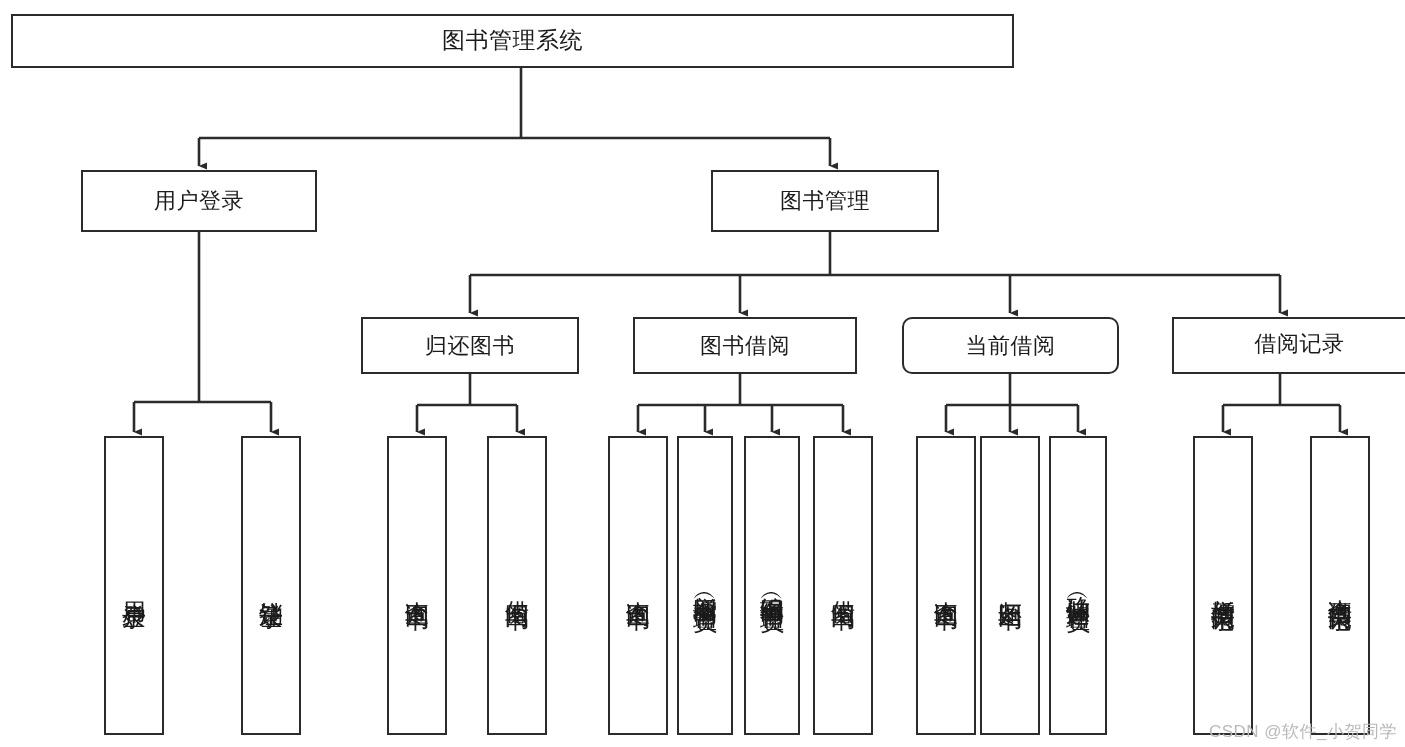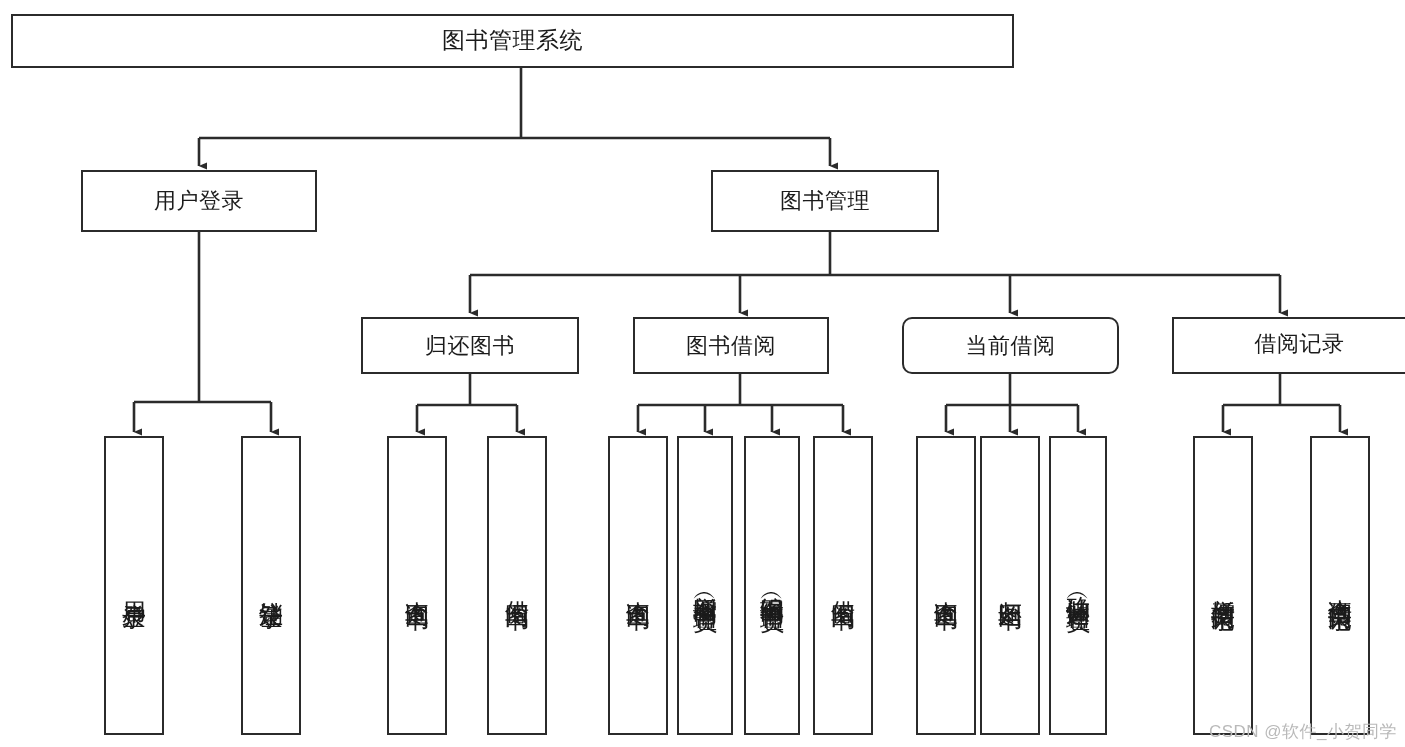--- a/index.html
+++ b/index.html
@@ -133,21 +133,21 @@
   <div class="node horiz" style="left:81px;top:170px;width:236px;height:62px;">
     <span class="label">用户登录</span>
   </div>
   <div class="node horiz" style="left:711px;top:170px;width:228px;height:62px;">
     <span class="label">图书管理</span>
   </div>
 
   <div class="node horiz" style="left:361px;top:317px;width:218px;height:57px;">
     <span class="label">归还图书</span>
   </div>
-  <div class="node horiz" style="left:633px;top:317px;width:196px;height:57px;">
+  <div class="node horiz" style="left:633px;top:317px;width:224px;height:57px;">
     <span class="label">图书借阅</span>
   </div>
   <div class="node horiz" style="left:902px;top:317px;width:217px;height:57px;border-radius:10px;">
     <span class="label">当前借阅</span>
   </div>
   <div class="node horiz" style="left:1172px;top:317px;width:255px;height:57px;font-family:Liberation Mono, monospace;">
     <span class="label">借阅记录</span>
   </div>
 
   <div class="node vert" style="left:104px;top:436px;width:60px;height:299px;">

